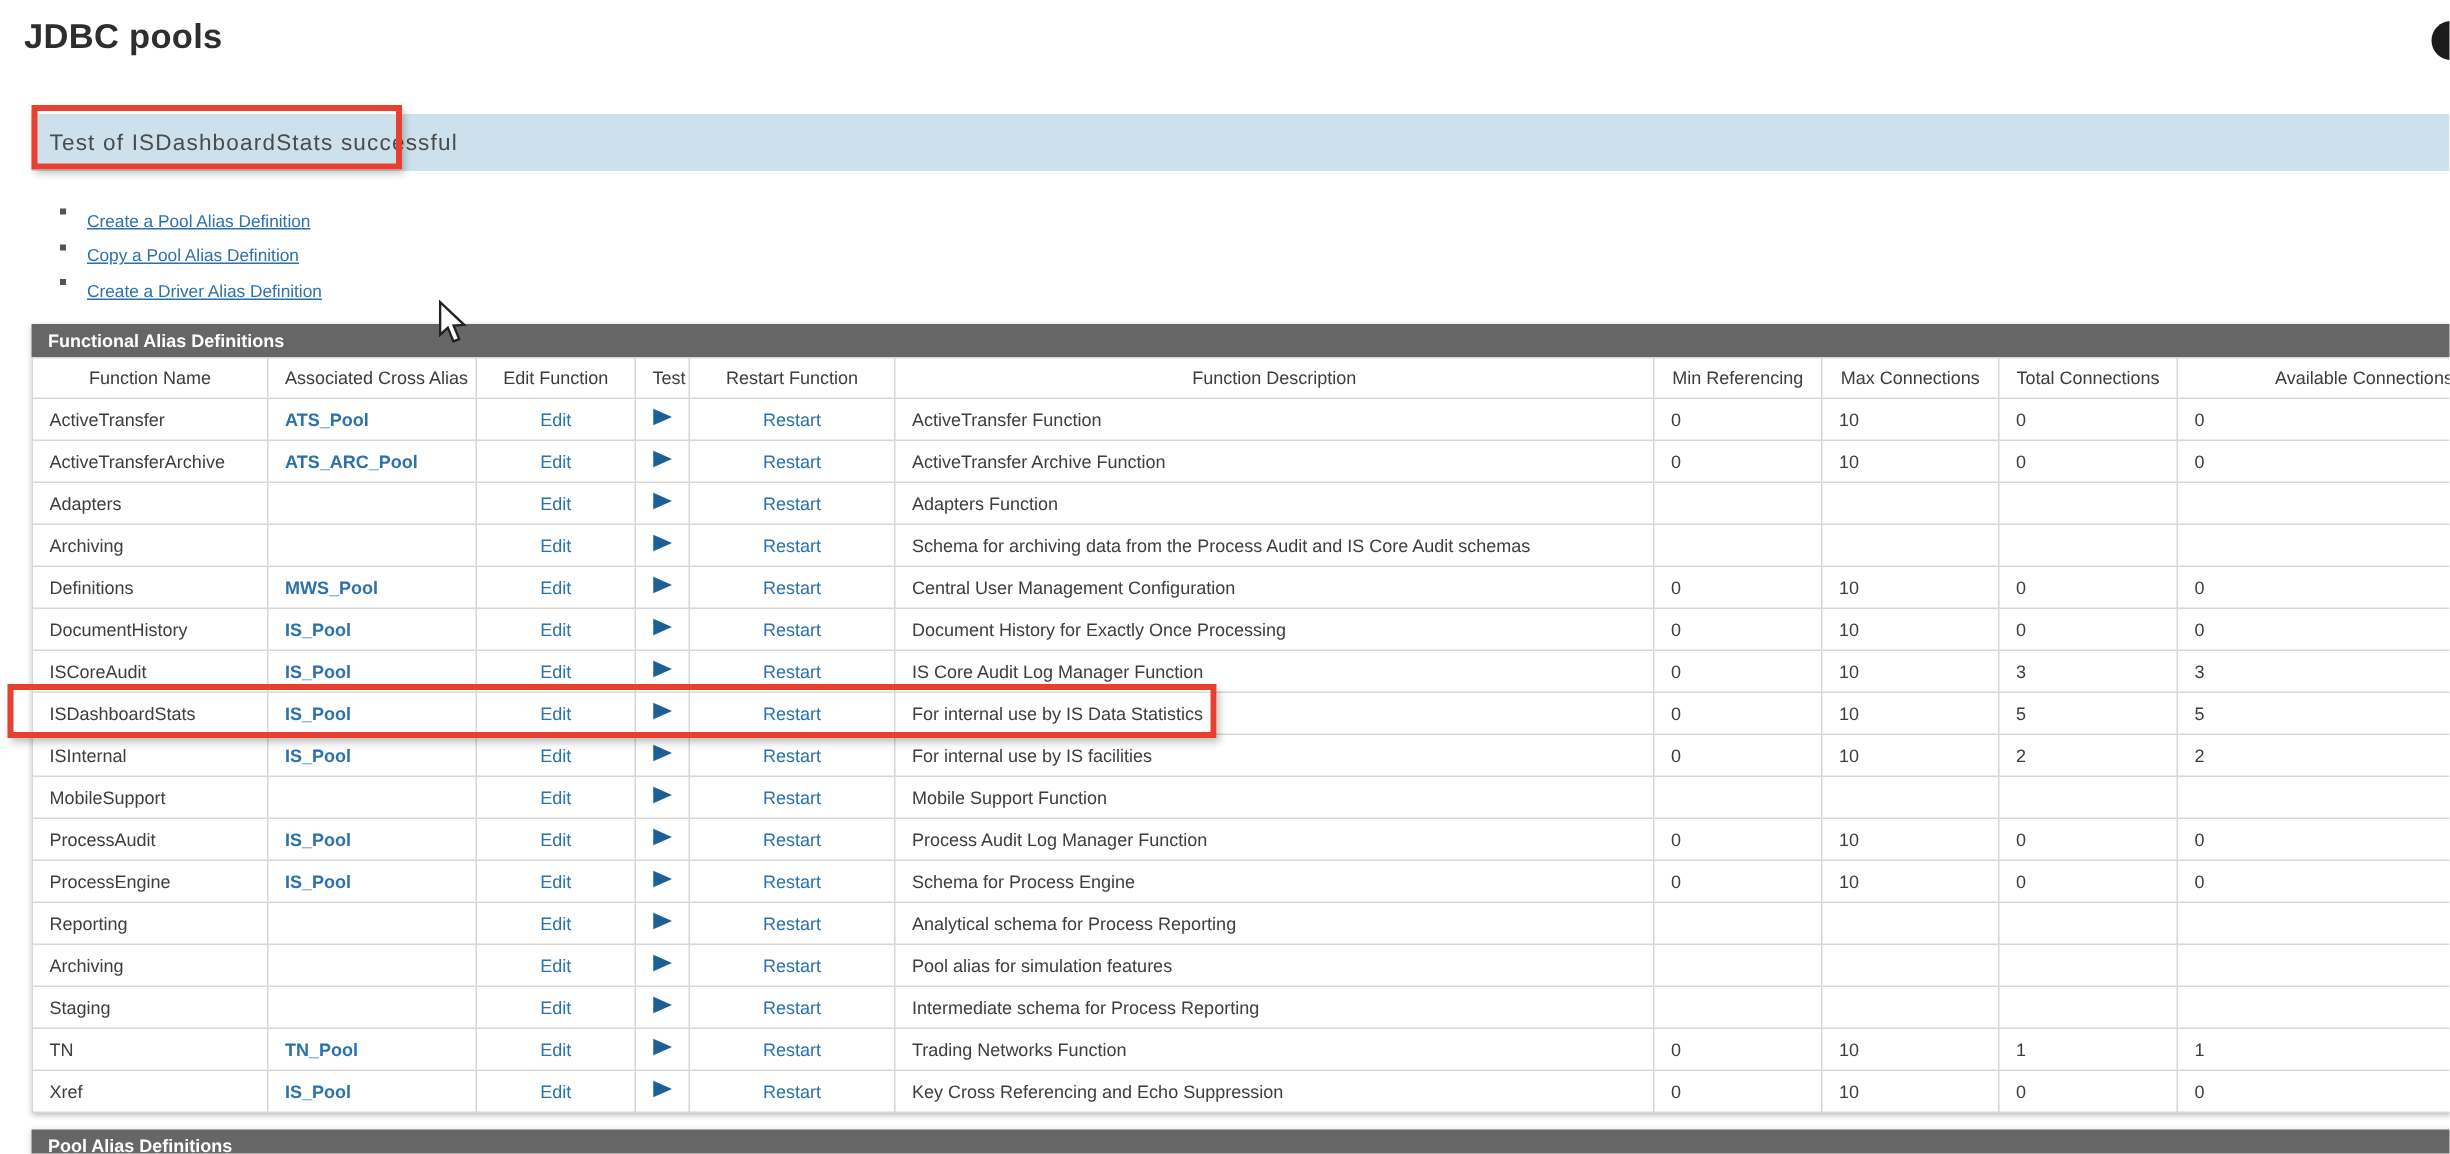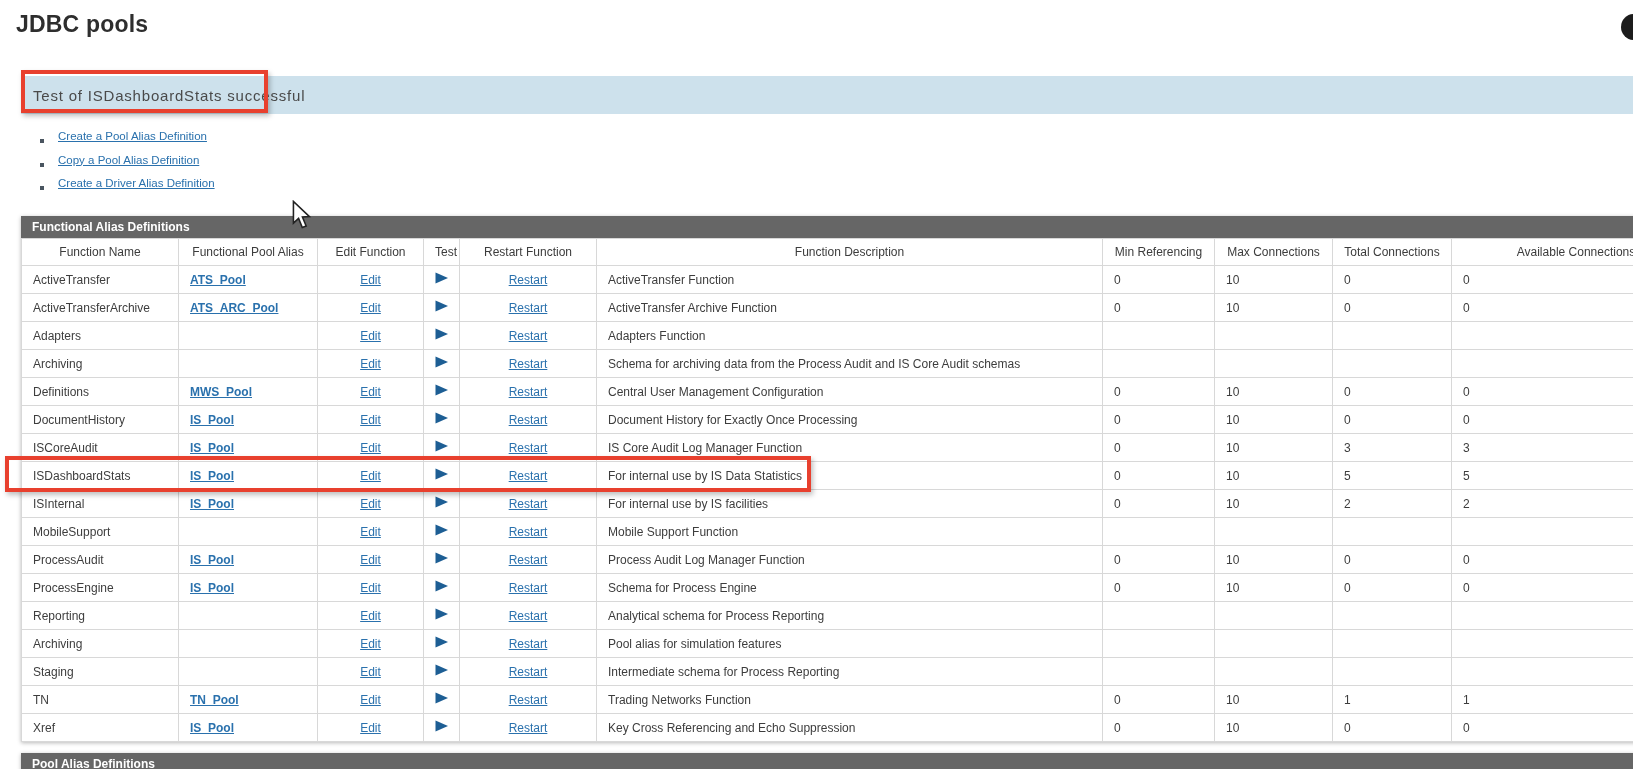--- a/index.html
+++ b/index.html
@@ -40,21 +40,21 @@
     z-index:30;pointer-events:none;box-sizing:border-box;
   }
   .annot-msg{left:21px;top:70px;width:247px;height:43px;}
   .annot-row{left:5px;top:456px;width:806px;height:36px;}
   
   .links{
     position:absolute;left:40px;top:130px;
     list-style:none;margin:0;padding:0;
   }
   .links li{
-    position:relative;height:23.5px;display:flex;align-items:flex-start;
+    position:relative;height:23.5px;display:flex;align-items:flex-end;
     padding-left:18px;
   }
   .links li::before{
     content:"";position:absolute;left:0;top:9px;
     width:4px;height:4px;background:#4a5560;
   }
   a.lnk{color:#2a71ad;text-decoration:underline;font-size:11.5px;cursor:pointer;}
   
   .panel{
     position:absolute;left:21px;width:1679px;
@@ -72,21 +72,21 @@
     border-collapse:collapse;table-layout:fixed;
     width:1679px;font-size:12px;color:#3d3d3d;
   }
   table.grid th,table.grid td{
     border:1px solid #d8d8d8;
     padding:0 11px;overflow:hidden;white-space:nowrap;
     height:27px;font-weight:normal;text-align:left;
   }
   table.grid th{height:26px;color:#3c3c3c;text-align:center;}
   .c{text-align:center !important;}
-  a.cell-link{color:#2a71ad;text-decoration:underline;cursor:pointer;text-align:center;}
+  a.cell-link{color:#2a71ad;cursor:pointer;text-align:center;}
   a.pool-link{font-weight:bold;}
   .play{display:inline-block;width:14px;height:12px;cursor:pointer;}
   .play svg{display:block;}
   
   .cursor{position:absolute;left:291px;top:200px;z-index:40;pointer-events:none;}
 </style>
 </head>
 <body>
 
 <div class="page-title">JDBC pools</div>
@@ -122,21 +122,21 @@
         <col style="width:137px">
         <col style="width:506px">
       <col style="width:112px">
         <col style="width:118px">
         <col style="width:119px">
         <col style="width:249px">
     </colgroup>
     <thead>
       <tr>
         <th>Function Name</th>
-        <th>Functional Pool Alias</th>
+        <th>Associated Cross Alias</th>
         <th class="c">Edit Function</th>
         <th class="c">Test</th>
         <th class="c">Restart Function</th>
         <th>Function Description</th>
         <th class="c">Min Referencing</th>
         <th class="c">Max Connections</th>
         <th class="c">Total Connections</th>
         <th class="c">Available Connections</th>
       </tr>
     </thead>

